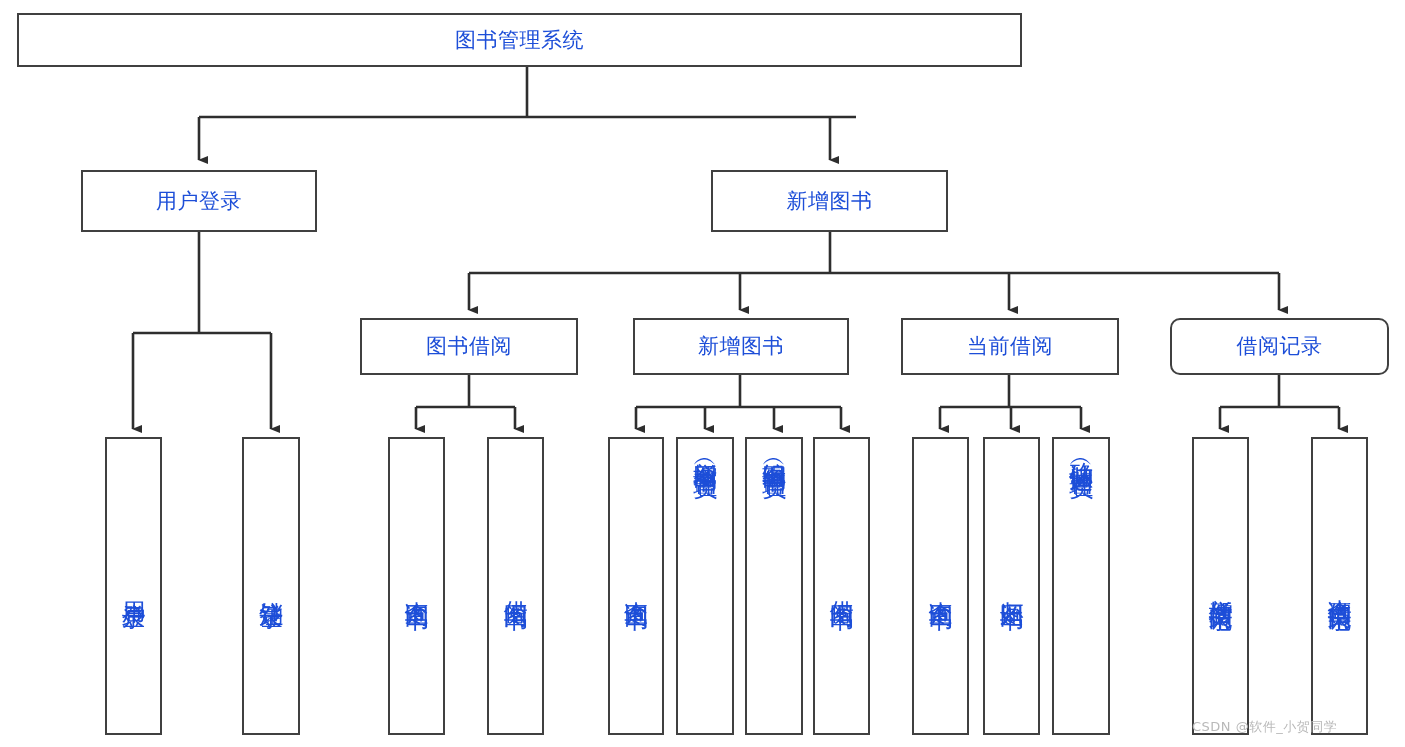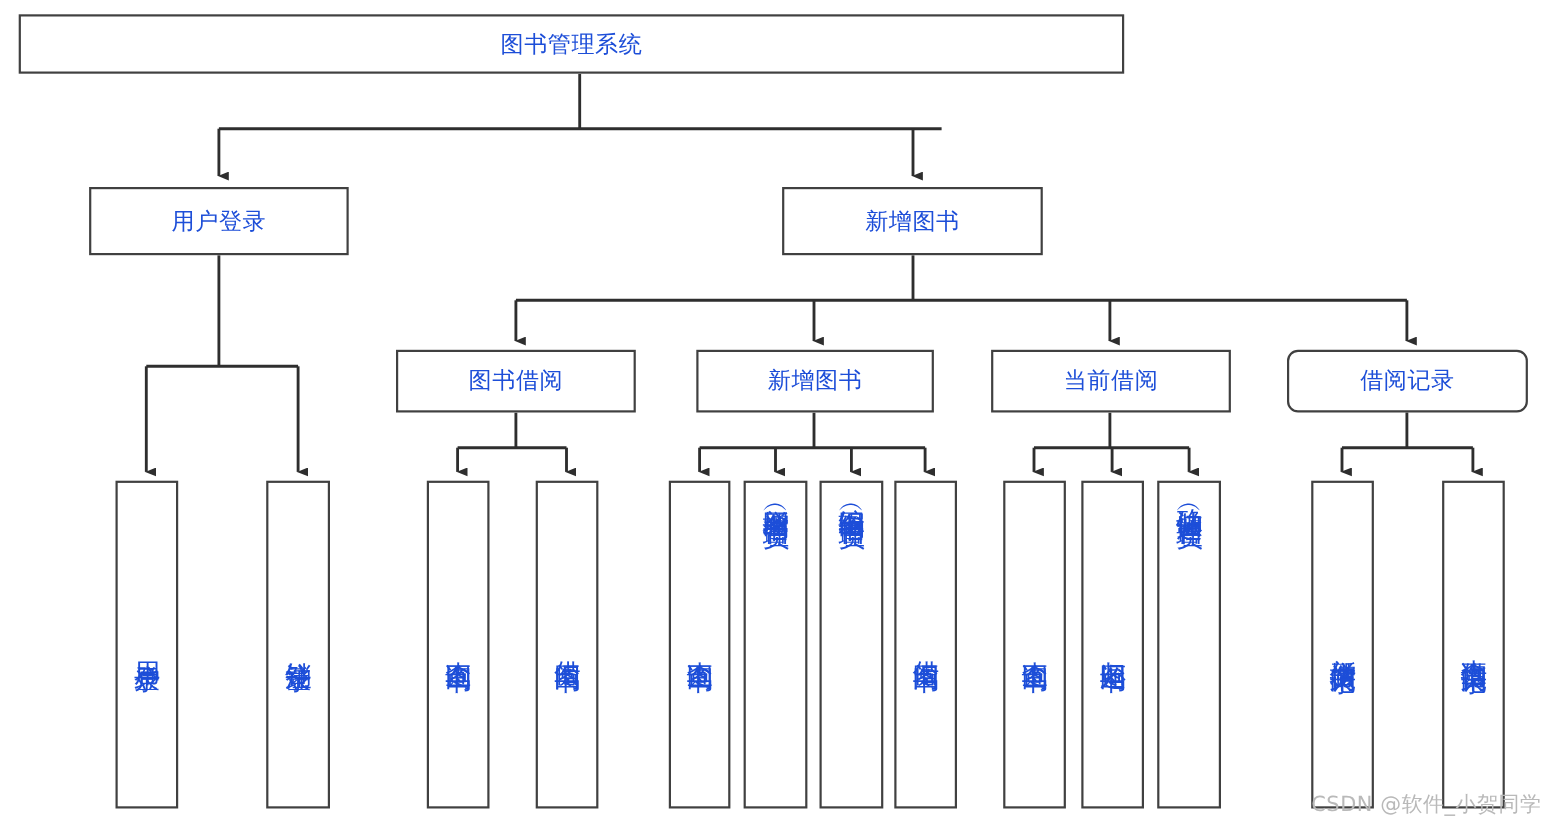--- a/index.html
+++ b/index.html
@@ -55,21 +55,21 @@
     font-size: 24px;
     line-height: 1.28;
     letter-spacing: 2px;
     white-space: nowrap;
   }
   .node.vertical.centered {
     align-items: center;
   }
   .watermark {
     position: absolute;
-    font-size: 19px;
+    font-size: 13px;
     color: #b9b9b9;
     white-space: nowrap;
     letter-spacing: 0.5px;
     font-family: "DejaVu Sans", "Liberation Sans", sans-serif;
   }
 </style>
 </head>
 <body>
 
 <div id="diagram-root">

